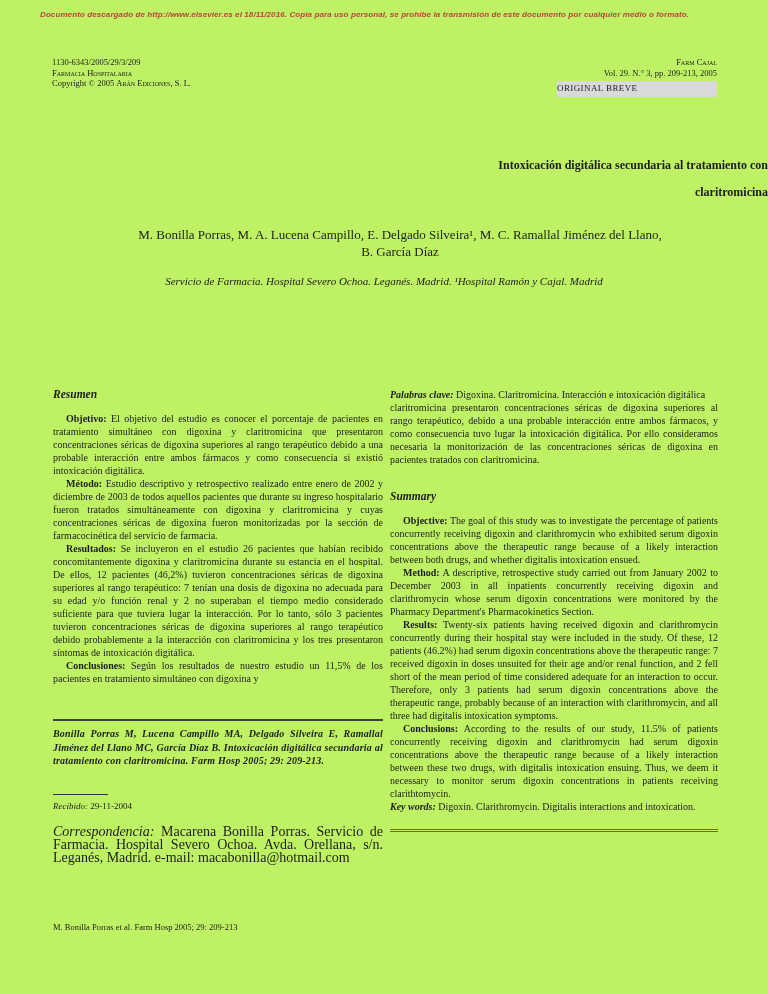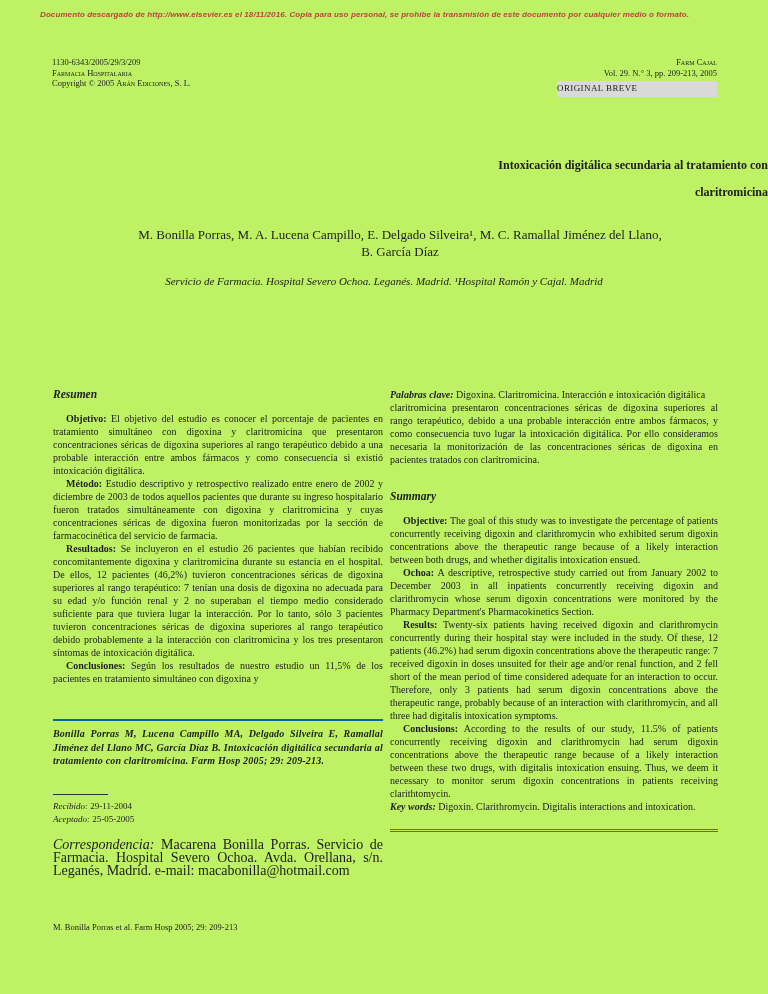--- a/index.html
+++ b/index.html
@@ -99,21 +99,21 @@
     margin: 0;
     text-indent: 13px;
   }
   p.noindent { text-indent: 0; }
   .lead { font-weight: bold; }
   .lead-italic { font-weight: bold; font-style: italic; }
   .kw { margin-top: 12px; }
 
   .citation {
     margin-top: 34px;
-    border-top: 2px solid #0369a1;
+    border-top: 2px solid #404040;
     padding-top: 6px;
     font-size: 10px;
     line-height: 13.5px;
     font-style: italic;
     font-weight: bold;
     text-align: justify;
     letter-spacing: 0.2px;
   }
 
   .dates { margin-top: 26px; font-size: 9px; line-height: 13px; }
@@ -180,35 +180,34 @@
     <p class="body"><span class="lead">Objetivo:</span><span> El objetivo del estudio es conocer el porcentaje de pacientes en tratamiento simultáneo con digoxina y claritromicina que presentaron concentraciones séricas de digoxina superiores al rango terapéutico debido a una probable interacción entre ambos fármacos y como consecuencia si existió intoxicación digitálica.</span></p>
     <p class="body"><span class="lead">Método:</span><span> Estudio descriptivo y retrospectivo realizado entre enero de 2002 y diciembre de 2003 de todos aquellos pacientes que durante su ingreso hospitalario fueron tratados simultáneamente con digoxina y claritromicina y cuyas concentraciones séricas de digoxina fueron monitorizadas por la sección de farmacocinética del servicio de farmacia.</span></p>
     <p class="body"><span class="lead">Resultados:</span><span> Se incluyeron en el estudio 26 pacientes que habían recibido concomitantemente digoxina y claritromicina durante su estancia en el hospital. De ellos, 12 pacientes (46,2%) tuvieron concentraciones séricas de digoxina superiores al rango terapéutico: 7 tenían una dosis de digoxina no adecuada para su edad y/o función renal y 2 no superaban el tiempo medio considerado suficiente para que tuviera lugar la interacción. Por lo tanto, sólo 3 pacientes tuvieron concentraciones séricas de digoxina superiores al rango terapéutico debido probablemente a la interacción con claritromicina y los tres presentaron síntomas de intoxicación digitálica.</span></p>
     <p class="body"><span class="lead">Conclusiones:</span><span> Según los resultados de nuestro estudio un 11,5% de los pacientes en tratamiento simultáneo con digoxina y</span></p>
 
     <div class="citation">Bonilla Porras M, Lucena Campillo MA, Delgado Silveira E, Ramallal Jiménez del Llano MC, García Díaz B. Intoxicación digitálica secundaria al tratamiento con claritromicina. Farm Hosp 2005; 29: 209-213.</div>
 
     <div class="dates">
       <div class="dates-rule"></div>
       <div><span class="date-label">Recibido:</span><span> 29-11-2004</span></div>
-      <div><span class="date-label">Aceptado:</span><span> 25-05-2005</span></div>
     </div>
 
     <p class="correspondence"><span class="corr-label">Correspondencia:</span><span> Macarena Bonilla Porras. Servicio de Farmacia. Hospital Severo Ochoa. Avda. Orellana, s/n. Leganés, Madrid. e-mail: macabonilla@hotmail.com</span></p>
   </div>
 
   <div class="col-right">
     <p class="body noindent kw"><span class="lead-italic">Palabras clave:</span><span> Digoxina. Claritromicina. Interacción e intoxicación digitálica</span></p>
 
     <p class="body noindent">claritromicina presentaron concentraciones séricas de digoxina superiores al rango terapéutico, debido a una probable interacción entre ambos fármacos, y como consecuencia tuvo lugar la intoxicación digitálica. Por ello consideramos necesaria la monitorización de las concentraciones séricas de digoxina en pacientes tratados con claritromicina.</p>
 
     <h2 class="abstract-heading heading-summary">Summary</h2>
 
     <p class="body"><span class="lead">Objective:</span><span> The goal of this study was to investigate the percentage of patients concurrently receiving digoxin and clarithromycin who exhibited serum digoxin concentrations above the therapeutic range because of a likely interaction between both drugs, and whether digitalis intoxication ensued.</span></p>
-    <p class="body"><span class="lead">Ochoa:</span><span> A descriptive, retrospective study carried out from January 2002 to December 2003 in all inpatients concurrently receiving digoxin and clarithromycin whose serum digoxin concentrations were monitored by the Pharmacy Department's Pharmacokinetics Section.</span></p>
+    <p class="body"><span class="lead">Method:</span><span> A descriptive, retrospective study carried out from January 2002 to December 2003 in all inpatients concurrently receiving digoxin and clarithromycin whose serum digoxin concentrations were monitored by the Pharmacy Department's Pharmacokinetics Section.</span></p>
     <p class="body"><span class="lead">Results:</span><span> Twenty-six patients having received digoxin and clarithromycin concurrently during their hospital stay were included in the study. Of these, 12 patients (46.2%) had serum digoxin concentrations above the therapeutic range: 7 received digoxin in doses unsuited for their age and/or renal function, and 2 fell short of the mean period of time considered adequate for an interaction to occur. Therefore, only 3 patients had serum digoxin concentrations above the therapeutic range, probably because of an interaction with clarithromycin, and all three had digitalis intoxication symptoms.</span></p>
     <p class="body"><span class="lead">Conclusions:</span><span> According to the results of our study, 11.5% of patients concurrently receiving digoxin and clarithromycin had serum digoxin concentrations above the therapeutic range because of a likely interaction between these two drugs, with digitalis intoxication ensuing. Thus, we deem it necessary to monitor serum digoxin concentrations in patients receiving clarithtomycin.</span></p>
 
     <p class="body noindent kw"><span class="lead-italic">Key words:</span><span> Digoxin. Clarithromycin. Digitalis interactions and intoxication.</span></p>
 
     <div class="end-rule"></div>
   </div>
 
   <div class="footer">M. Bonilla Porras et al. Farm Hosp 2005; 29: 209-213</div>
 

